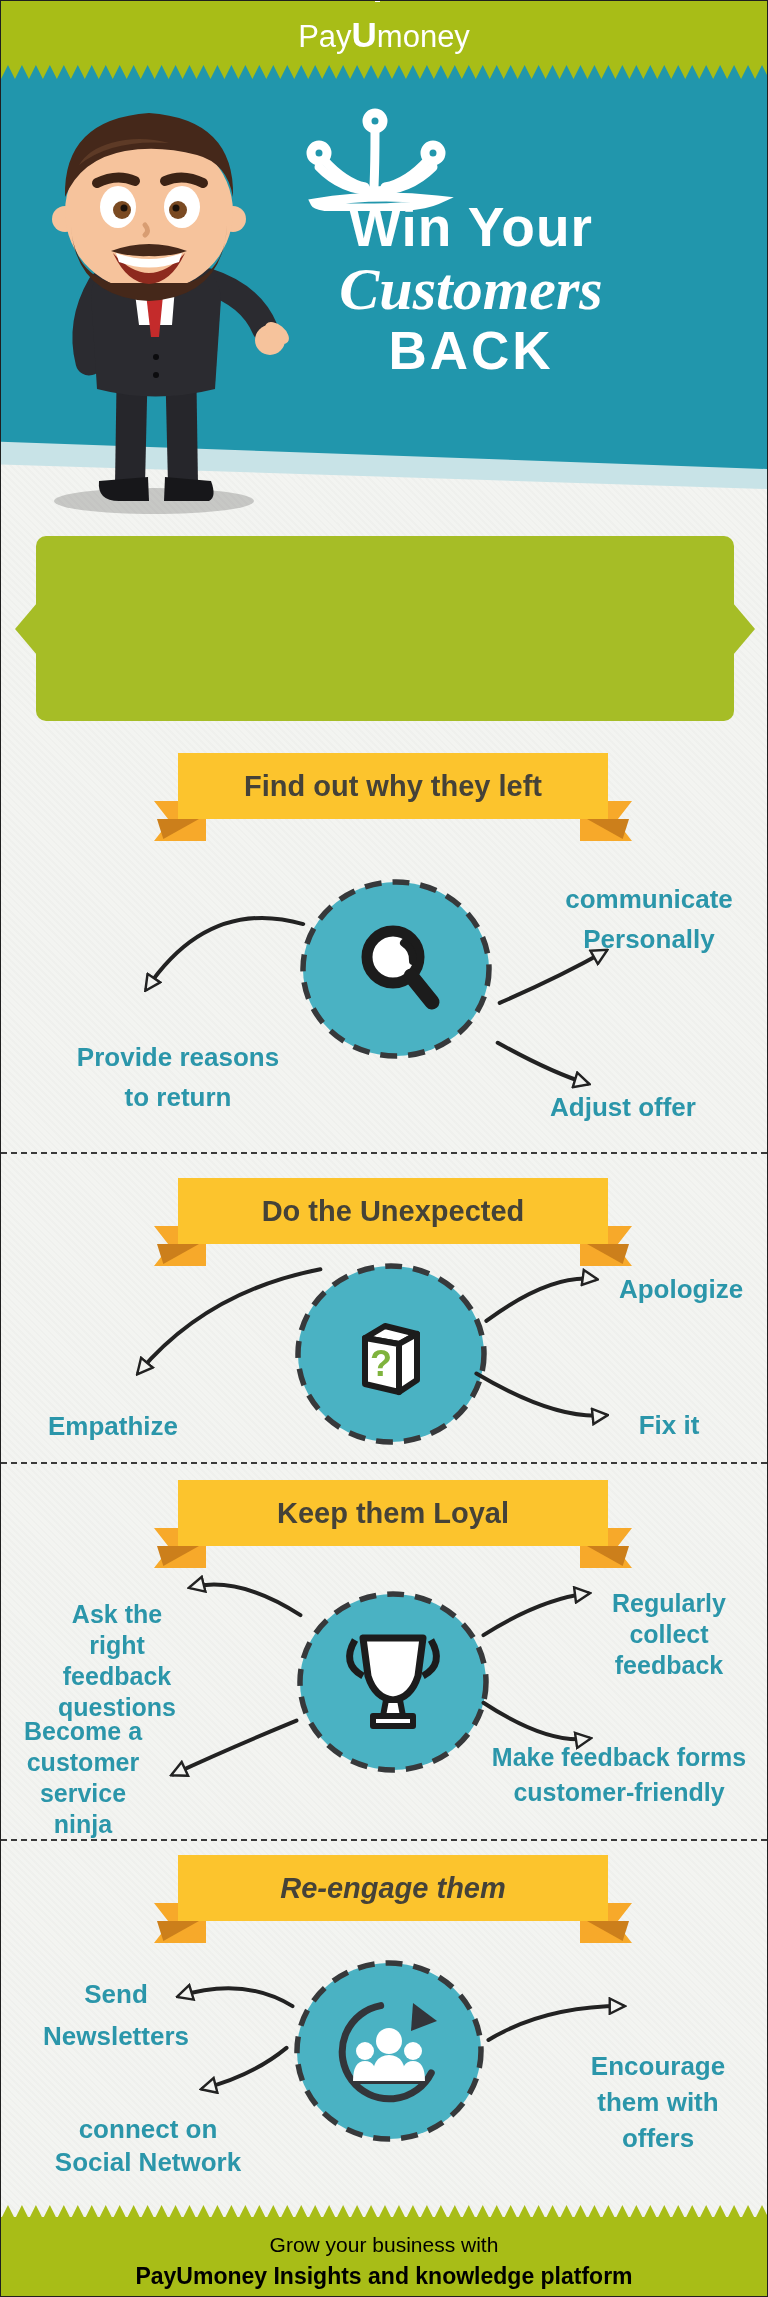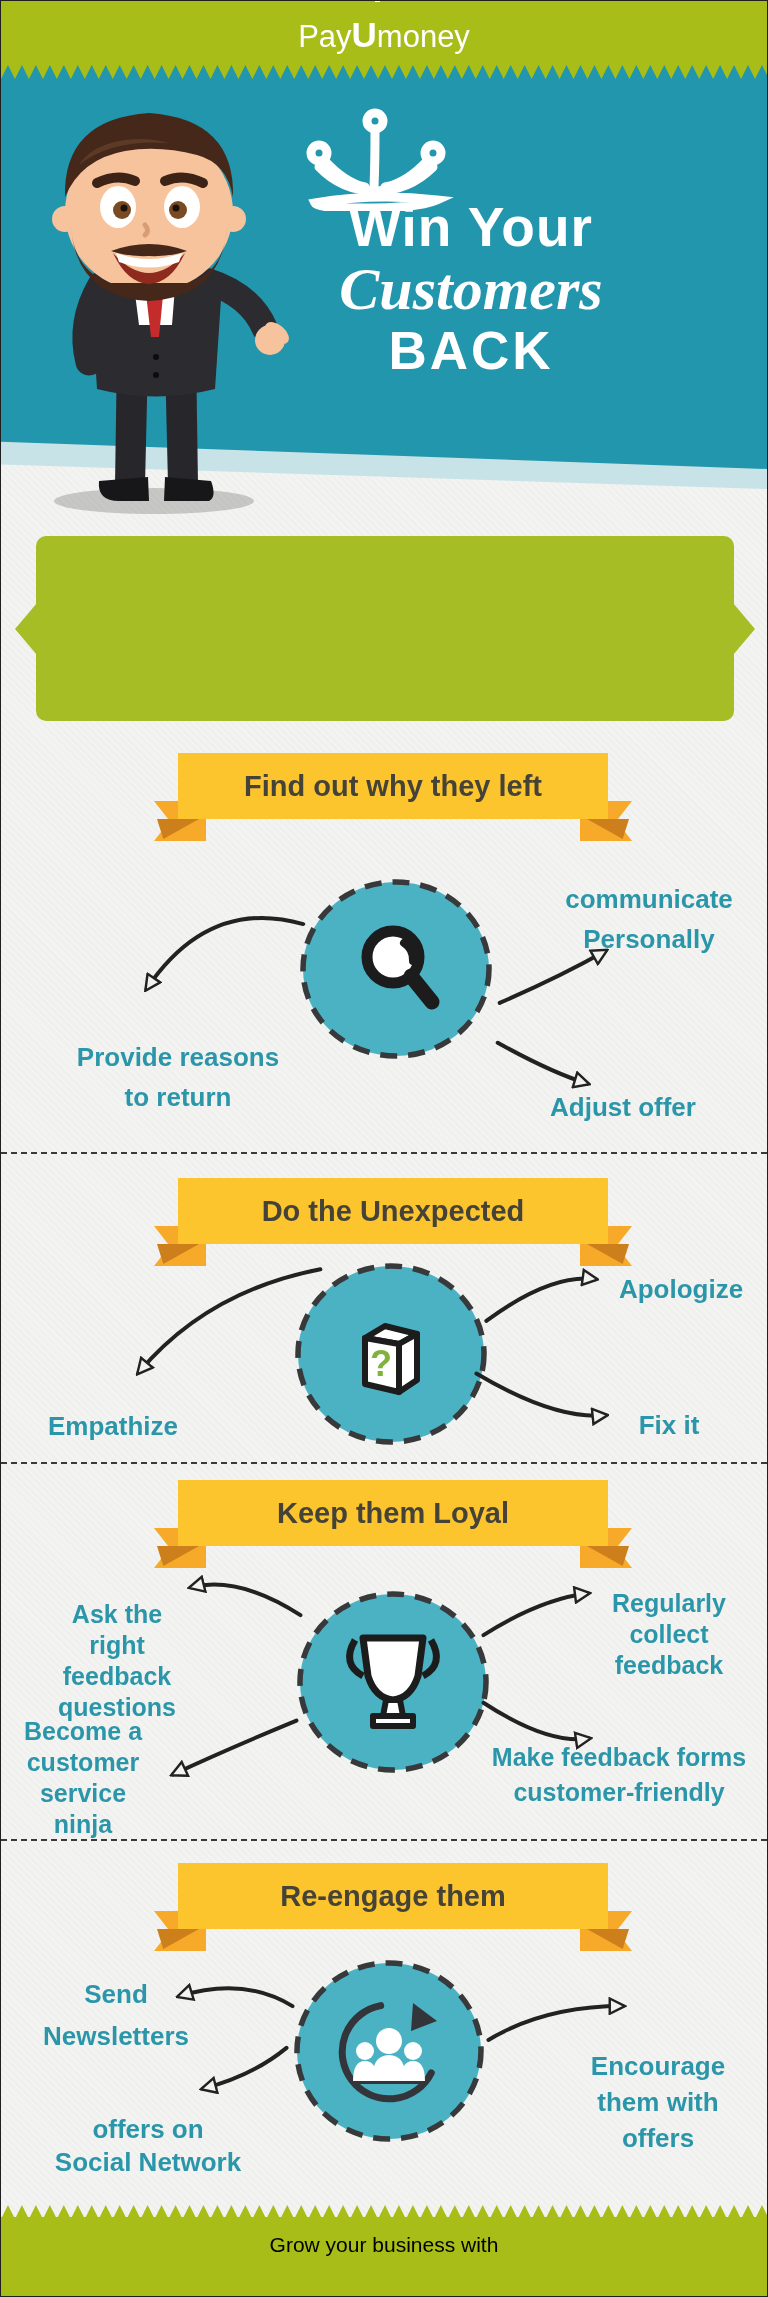--- a/index.html
+++ b/index.html
@@ -237,21 +237,21 @@
 customer-friendly</div>
     <svg class="arrows" viewBox="0 0 768 377">
       <path class="a" d="M300 152 Q238 112 190 124"></path>
       <path class="a" d="M484 172 Q541 136 589 130"></path>
       <path class="a" d="M296 258 Q228 286 172 312"></path>
       <path class="a" d="M484 240 Q548 282 590 276"></path>
     </svg>
   </div>
 
   <div class="sec dash" style="top:1838px;height:370px;">
-    <div class="ribbon" style="top:22px;">
+    <div class="ribbon" style="top:14px;font-style:italic;">
       <div class="tail l"></div>
       <div class="tail r"></div>
       <div class="fold l"></div>
       <div class="fold r"></div>
       <div class="band">Re-engage them</div>
     </div>
     <svg class="bubble" style="left:288px;top:118px;" width="200" height="185" viewBox="0 0 200 185">
       <ellipse cx="100" cy="92" rx="92" ry="88" fill="#4ab2c3" stroke="#37393b" stroke-width="5.5" stroke-dasharray="17 11"></ellipse>
       <g transform="translate(100,94)">
         <path d="M-46 8 A47 47 0 1 1 34 34" fill="none" stroke="#33353a" stroke-width="7" stroke-linecap="round" transform="rotate(215)"></path>
@@ -260,32 +260,33 @@
         <circle cx="-24" cy="-2" r="9" fill="#fff"></circle>
         <path d="M-36 28 Q-36 8 -24 8 Q-12 8 -12 28 Z" fill="#fff"></path>
         <circle cx="24" cy="-2" r="9" fill="#fff"></circle>
         <path d="M36 28 Q36 8 24 8 Q12 8 12 28 Z" fill="#fff"></path>
         <circle cx="0" cy="-12" r="13" fill="#fff"></circle>
         <path d="M-17 28 Q-17 2 0 2 Q17 2 17 28 Z" fill="#fff"></path>
       </g>
     </svg>
     <div class="lbl" style="left:15px;top:132px;width:200px;line-height:42px;">Send
 Newsletters</div>
-    <div class="lbl" style="left:27px;top:272px;width:240px;line-height:33px;">offers on
+    <div class="lbl" style="left:27px;top:272px;width:240px;line-height:33px;">connect on
 Social Network</div>
     <div class="lbl" style="left:557px;top:207px;width:200px;line-height:36px;">Encourage
 them with
 offers</div>
     <svg class="arrows" viewBox="0 0 768 370">
       <path class="a" d="M292 166 Q243 136 178 156"></path>
       <path class="a" d="M286 208 Q252 236 202 249"></path>
       <path class="a" d="M489 200 Q546 166 624 166"></path>
     </svg>
   </div>
 
   <svg class="zigzag zz-foot" viewBox="0 0 768 14" preserveAspectRatio="none">
       <path d="M0 14 L7 0 L14 14 L21 0 L28 14 L35 0 L42 14 L49 0 L56 14 L63 0 L70 14 L77 0 L84 14 L91 0 L98 14 L105 0 L112 14 L119 0 L126 14 L133 0 L140 14 L147 0 L154 14 L161 0 L168 14 L175 0 L182 14 L189 0 L196 14 L203 0 L210 14 L217 0 L224 14 L231 0 L238 14 L245 0 L252 14 L259 0 L266 14 L273 0 L280 14 L287 0 L294 14 L301 0 L308 14 L315 0 L322 14 L329 0 L336 14 L343 0 L350 14 L357 0 L364 14 L371 0 L378 14 L385 0 L392 14 L399 0 L406 14 L413 0 L420 14 L427 0 L434 14 L441 0 L448 14 L455 0 L462 14 L469 0 L476 14 L483 0 L490 14 L497 0 L504 14 L511 0 L518 14 L525 0 L532 14 L539 0 L546 14 L553 0 L560 14 L567 0 L574 14 L581 0 L588 14 L595 0 L602 14 L609 0 L616 14 L623 0 L630 14 L637 0 L644 14 L651 0 L658 14 L665 0 L672 14 L679 0 L686 14 L693 0 L700 14 L707 0 L714 14 L721 0 L728 14 L735 0 L742 14 L749 0 L756 14 L763 0 L770 14 Z" fill="#a8bd17"></path>
     </svg>
   <div class="foot">
     <div class="f1">Grow your business with</div>
+    <div class="f2">PayUmoney Insights and knowledge platform</div>
   </div>
 
 </div>
 
 </body></html>

